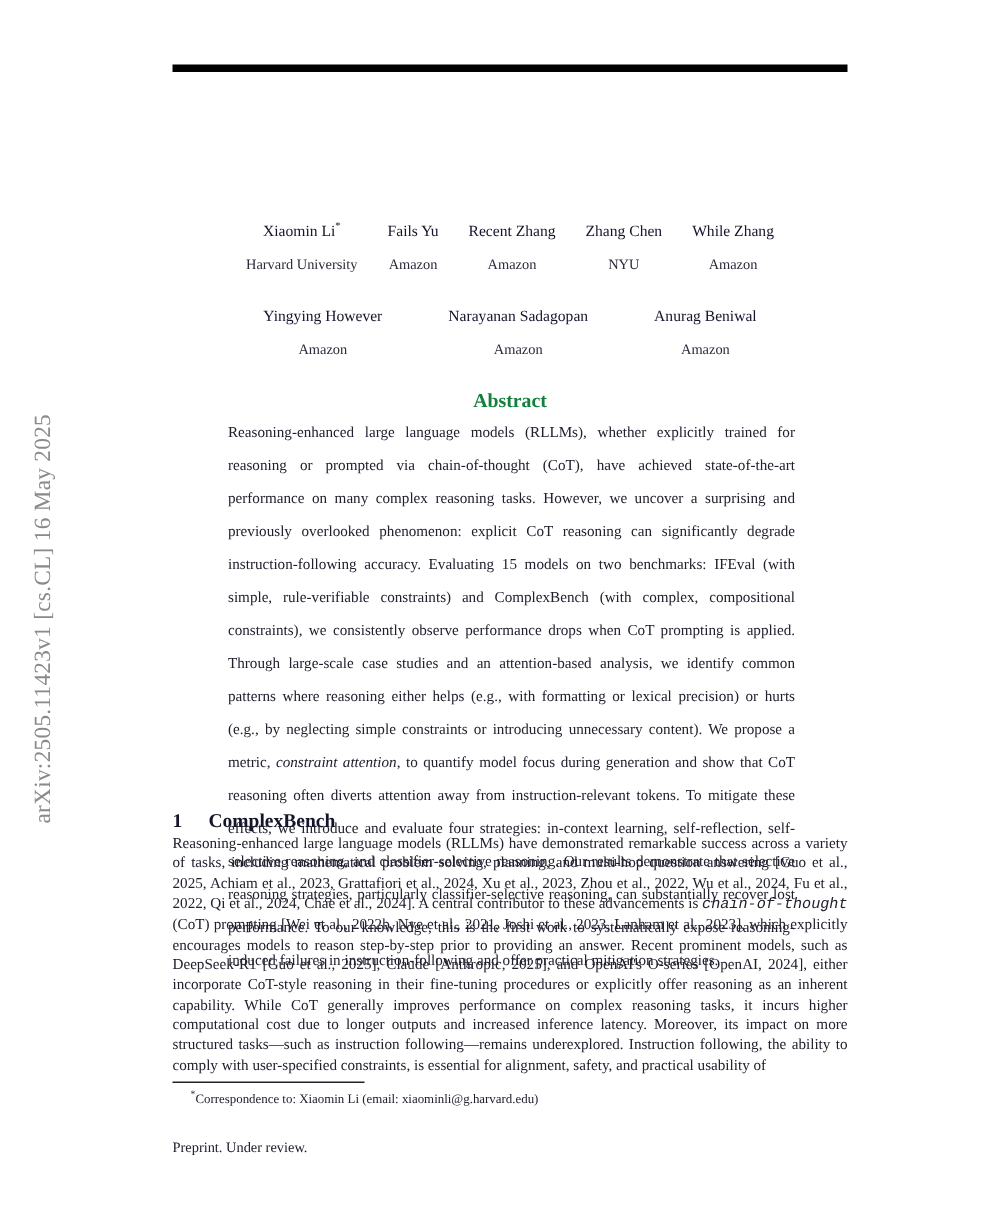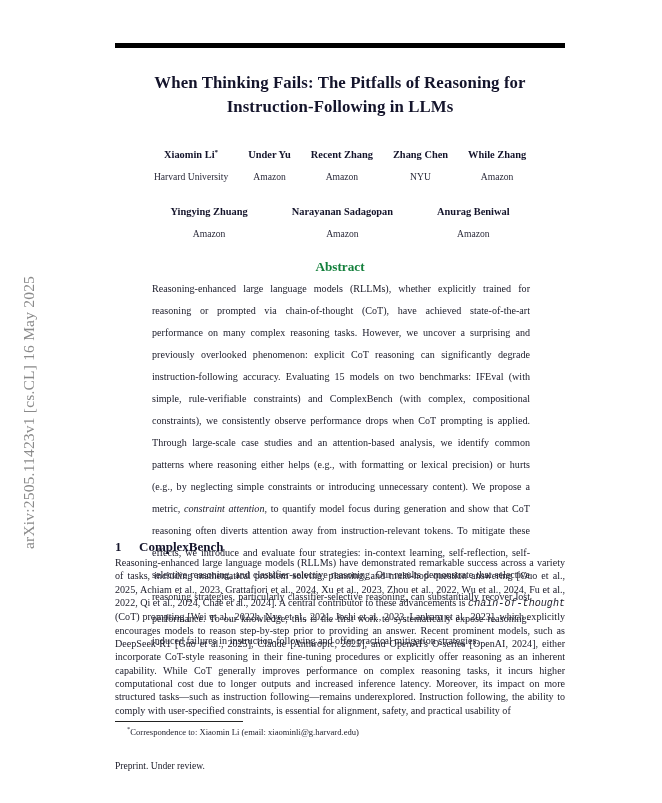--- a/index.html
+++ b/index.html
@@ -89,21 +89,21 @@
     align-items: flex-start;
   }
   .author-row.row1 { gap: 20px; }
   .author-row.row2 { margin-top: 22px; gap: 44px; }
   .author {
     text-align: center;
     line-height: 13.5px;
   }
   .author .name {
     display: block;
-    font-weight: bold;
+    font-weight: normal;
     font-size: 10.4px;
     color: #14142b;
     white-space: nowrap;
   }
   .author .name sup {
     font-size: 7px;
     vertical-align: super;
     line-height: 0;
   }
   .author .affil {
@@ -205,51 +205,47 @@
 <div id="page">
 
   <div id="arxiv-stamp">
     <span class="stamp-text">arXiv:2505.11423v1  [cs.CL]  16 May 2025</span>
   </div>
 
   <div id="content">
 
     <div class="top-rule"></div>
 
-    <h1 id="title">
-      <span class="line1">When Thinking Fails: The Pitfalls of Reasoning for</span>
-      <span class="line2">Instruction-Following in LLMs</span>
-    </h1>
 
     <div id="authors">
       <div class="author-row row1">
         <div class="author">
           <span class="name"><span>Xiaomin Li</span><sup>*</sup></span>
           <span class="affil">Harvard University</span>
         </div>
         <div class="author">
-          <span class="name">Under Yu</span>
+          <span class="name">Fails Yu</span>
           <span class="affil">Amazon</span>
         </div>
         <div class="author">
           <span class="name">Recent Zhang</span>
           <span class="affil">Amazon</span>
         </div>
         <div class="author">
           <span class="name">Zhang Chen</span>
           <span class="affil">NYU</span>
         </div>
         <div class="author">
           <span class="name">While Zhang</span>
           <span class="affil">Amazon</span>
         </div>
       </div>
       <div class="author-row row2">
         <div class="author">
-          <span class="name">Yingying Zhuang</span>
+          <span class="name">Yingying However</span>
           <span class="affil">Amazon</span>
         </div>
         <div class="author">
           <span class="name">Narayanan Sadagopan</span>
           <span class="affil">Amazon</span>
         </div>
         <div class="author">
           <span class="name">Anurag Beniwal</span>
           <span class="affil">Amazon</span>
         </div>

